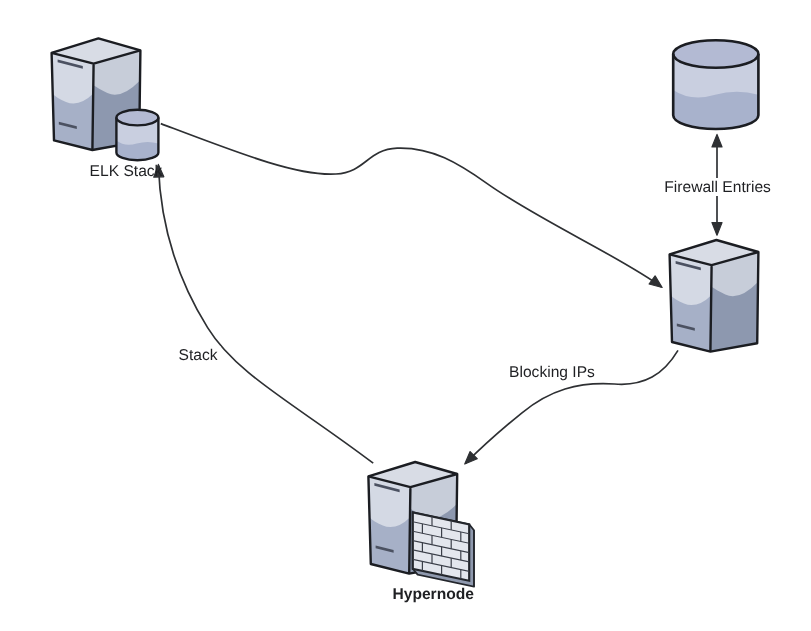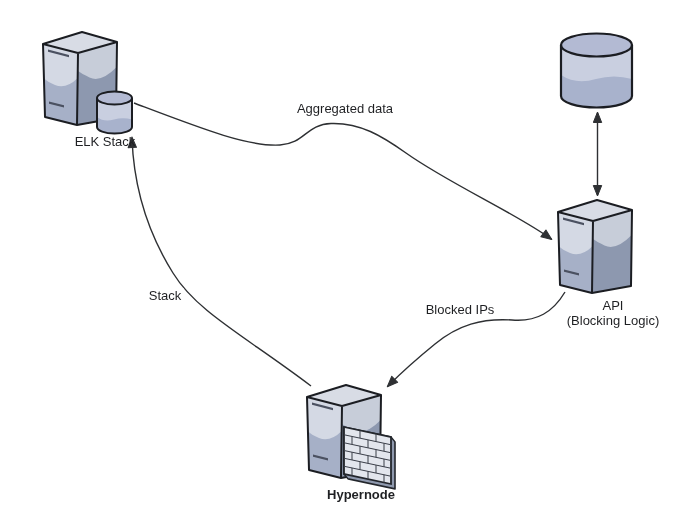--- a/index.html
+++ b/index.html
@@ -100,27 +100,23 @@
       <path class="edge" marker-end="url(#arr)" d="M311,386 C245,336 197,312 173,273 C153,241 134,196 132,138"></path>
     </g>
 
     <g>
       <path class="edge" marker-end="url(#arr)" d="M565,292 C553,312 537,322 512,320 C482,318 458,325 435,344 C419,357 402,372 388,386"></path>
     </g>
   </svg>
 
   <div class="lbl" style="left:88px;top:142px;">ELK Stack</div>
 
-  <div class="lbl" style="left:596px;top:313px;">
-    <div>API</div>
-    <div>(Blocking Logic)</div>
-  </div>
 
   <div class="lbl" style="left:344px;top:495px;font-weight:bold;">Hypernode</div>
 
-  <div class="lbl edge-lbl" style="left:345px;top:109px;">Aggregated data</div>
 
+  <div class="lbl edge-lbl" style="left:598px;top:156px;">Firewall Entries</div>
 
   <div class="lbl edge-lbl" style="left:165px;top:296px;">Stack</div>
 
-  <div class="lbl edge-lbl" style="left:460px;top:310px;">Blocked IPs</div>
+  <div class="lbl edge-lbl" style="left:460px;top:310px;">Blocking IPs</div>
 
 </div>
 
 </body></html>

